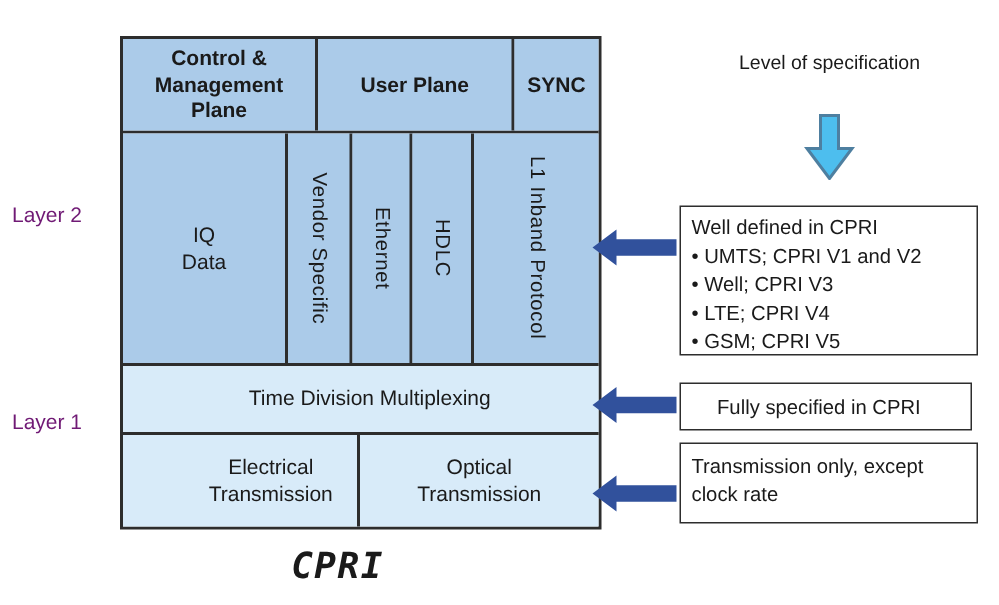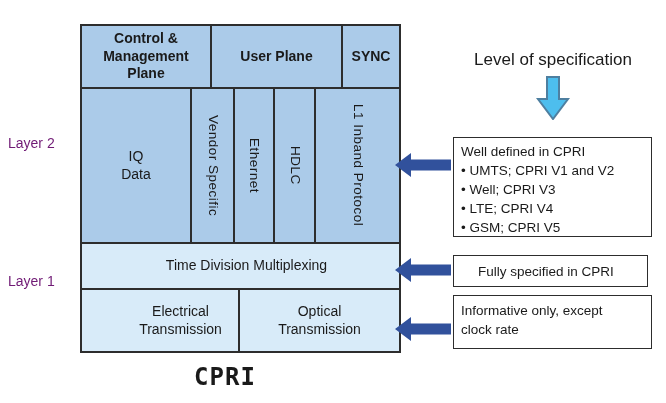--- a/index.html
+++ b/index.html
@@ -51,25 +51,25 @@
   .c-tdm{flex:1;padding-left:12px;}
   
   .c-elec{width:158px;padding-left:41px;}
   .c-opt{flex:1;}
 
   
   .layer-label{font-size:14px;color:#701a75;}
   .cpri-title{
     left:150px;top:363px;width:150px;text-align:center;
     font-family:"DejaVu Sans Mono", monospace;
-    font-weight:bold;font-size:24px;letter-spacing:1px;
+    font-weight:bold;font-size:24px;letter-spacing:1px;font-style:italic;
   }
 
   
-  .caption{left:448px;top:50px;width:210px;text-align:center;font-size:17px;}
+  .caption{left:448px;top:34px;width:210px;text-align:center;font-size:13px;}
   .note-box{
     border:1.5px solid #2d2d2d;background:#ffffff;box-sizing:border-box;
     font-size:13.5px;line-height:19px;
   }
   .box1{left:453px;top:137px;width:199px;height:100px;padding:4px 7px;}
   .box1 span{display:block;}
   .box2{left:453px;top:255px;width:195px;height:32px;display:flex;align-items:center;padding-left:24px;}
   .box3{left:453px;top:295px;width:199px;height:54px;padding:5px 7px;white-space:pre-line;}
 
   svg{display:block;}
@@ -137,14 +137,14 @@
   <span>• UMTS; CPRI V1 and V2</span>
   <span>• Well; CPRI V3</span>
   <span>• LTE; CPRI V4</span>
   <span>• GSM; CPRI V5</span>
 </div>
 
 <div class="abs note-box box2">
   <span>Fully specified in CPRI</span>
 </div>
 
-<div class="abs note-box box3">Informative only, except
+<div class="abs note-box box3">Transmission only, except
 clock rate</div>
 
 </body></html>

